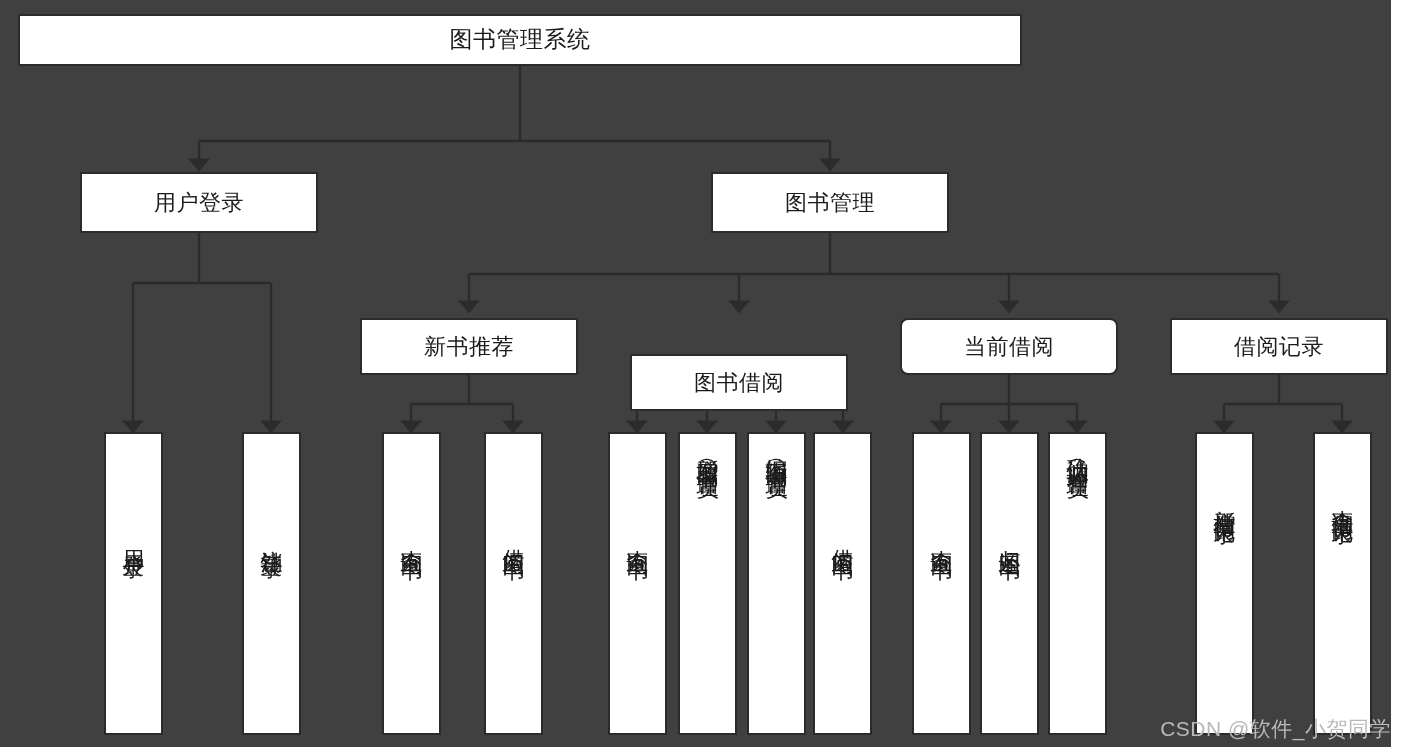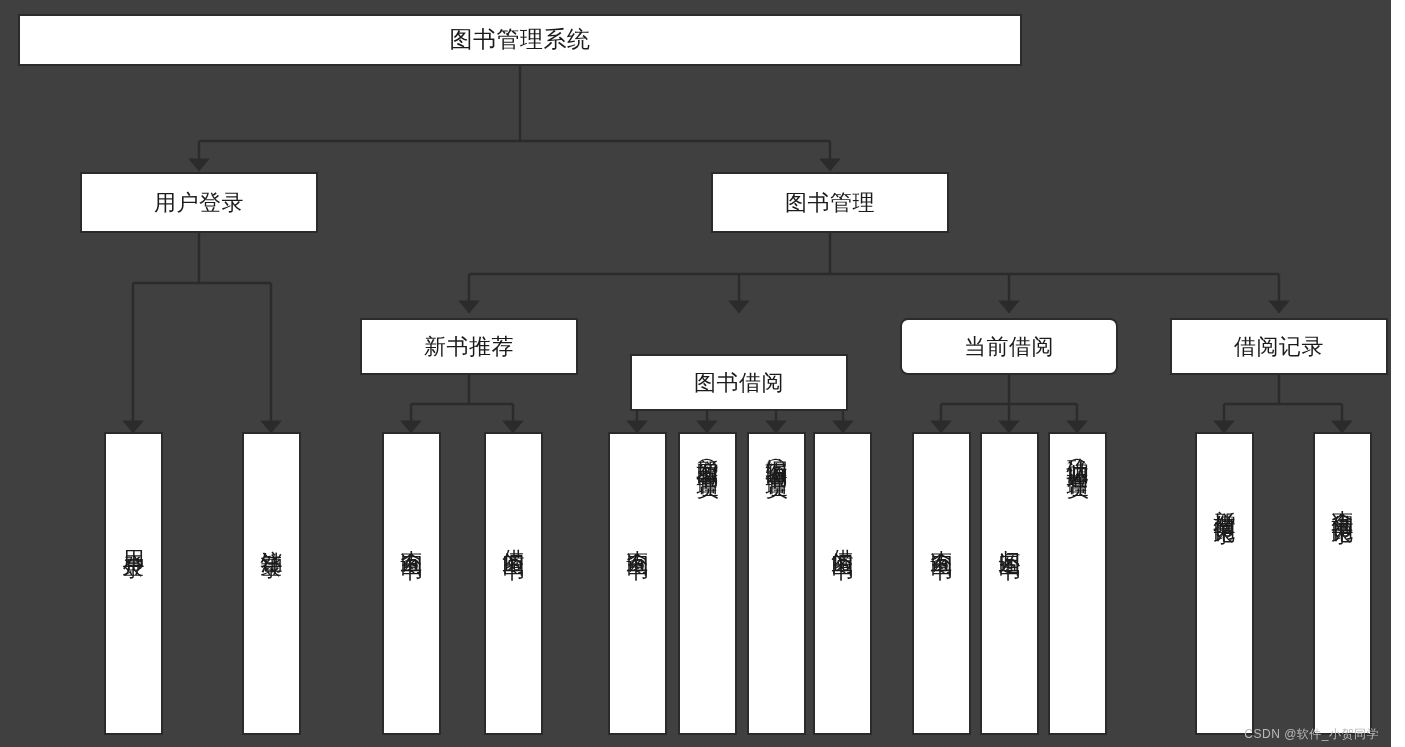--- a/index.html
+++ b/index.html
@@ -66,23 +66,23 @@
     white-space: nowrap;
   }
   .node.vert.mid .label {
     margin-top: 92px;
   }
   .node.vert.midshort .label {
     margin-top: 52px;
   }
   .watermark {
     position: absolute;
-    right: 12px;
+    right: 0;
     bottom: 4px;
-    font-size: 12px;
+    font-size: 21px;
     color: #b9b9b9;
     letter-spacing: 0.5px;
     white-space: nowrap;
   }
 </style>
 </head>
 <body>
 
 <div id="canvas">
 

